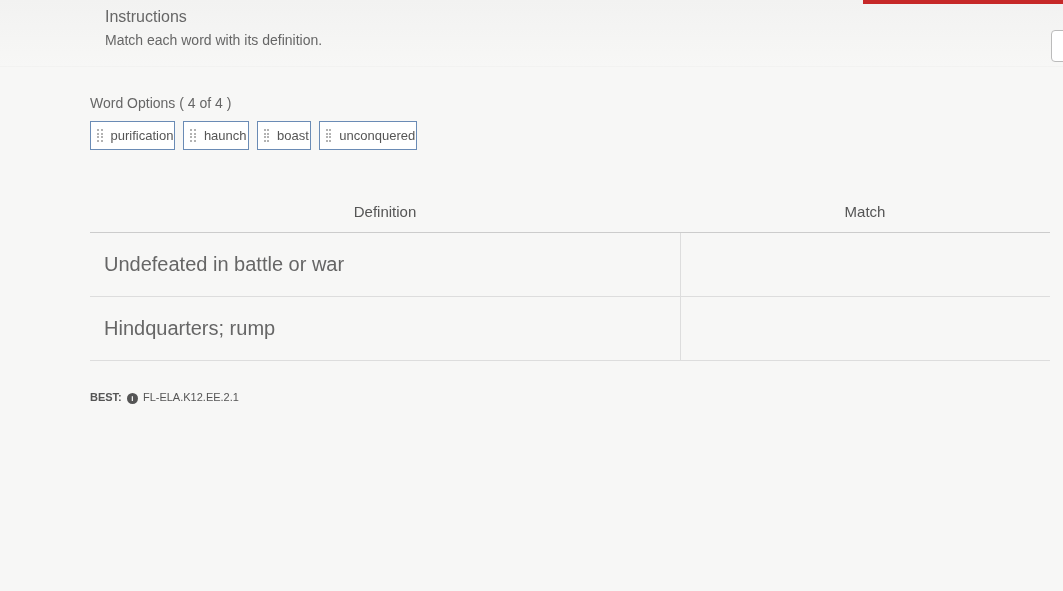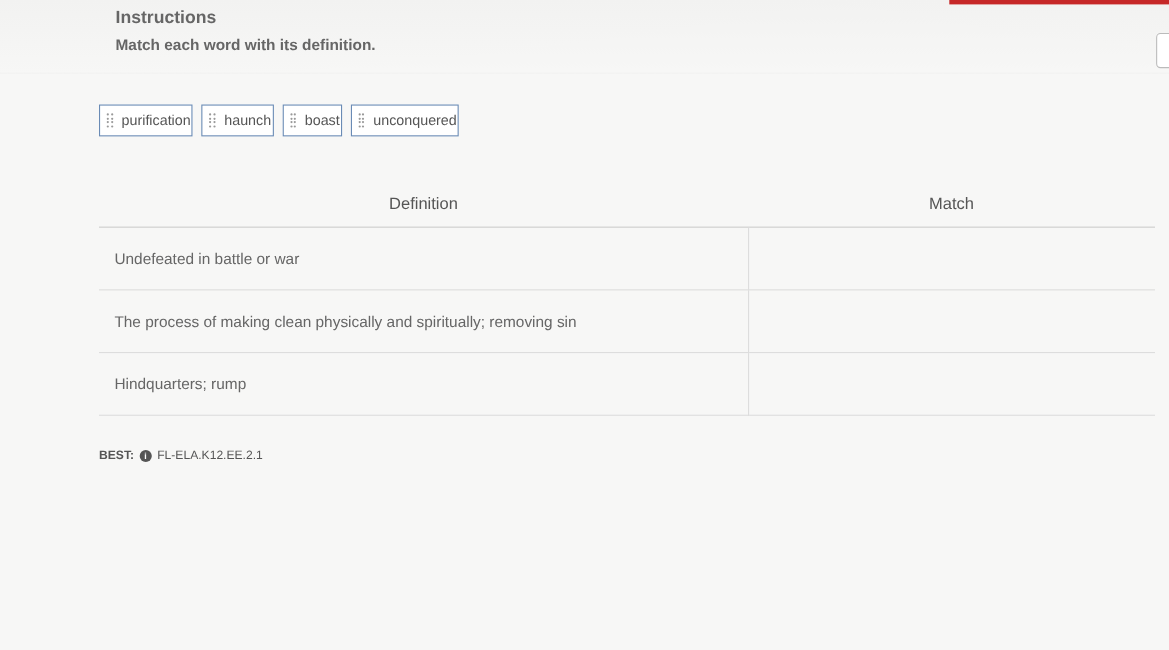--- a/index.html
+++ b/index.html
@@ -16,21 +16,20 @@
     position: absolute;
     top: 0; right: 0;
     height: 4px;
     width: 200px;
     background: #c62828;
   }
   .instructions-block {
     padding: 8px 0 18px 105px;
     background: linear-gradient(to bottom, #f2f2f1, #f7f7f6);
     border-bottom: 1px solid rgba(0,0,0,0);
-    font-weight: bold;
   }
   .instructions-title {
     font-size: 16px;
     color: #666;
     margin-bottom: 6px;
   }
   .instructions-text {
     font-size: 14px;
     color: #666;
   }
@@ -82,21 +81,21 @@
     color: #555;
     padding: 8px 10px 12px 10px;
     border-bottom: 1px solid #ccc;
   }
   .match-table th.def-head { width: 590px; }
   .match-table th.word-head { }
   .match-table td {
     border-top: 1px solid #ddd;
     border-bottom: 1px solid #ddd;
     padding: 20px 14px;
-    font-size: 14px;
+    font-size: 20px;
     color: #666;
     vertical-align: middle;
   }
   .match-table td.def-cell { border-right: 1px solid #ddd; }
   .match-table td.word-cell { }
   .footer-line {
     margin-top: 30px;
     font-size: 11px;
     color: #555;
   }
@@ -131,20 +130,21 @@
 
 <div class="right-btn"></div>
 
 <div class="instructions-block">
   <div class="instructions-title">Instructions</div>
   <div class="instructions-text">Match each word with its definition.</div>
 </div>
 
 <div class="content">
 
+  <div class="options-label">Word Options ( 4 of 4 )</div>
 
   <div class="chips">
     <div class="chip">
       <span class="grip">
         <span class="grip-row">
             <span class="dot"></span>
             <span class="dot"></span>
           </span>
         <span class="grip-row">
             <span class="dot"></span>
@@ -232,24 +232,20 @@
         <th class="def-head">Definition</th>
         <th class="word-head">Match</th>
       </tr>
     </thead>
     <tbody>
       <tr>
         <td class="def-cell">Undefeated in battle or war</td>
         <td class="word-cell"></td>
       </tr>
       <tr>
-        <td class="def-cell">The process of making clean physically and spiritually; removing sin</td>
-        <td class="word-cell"></td>
-      </tr>
-      <tr>
         <td class="def-cell">Hindquarters; rump</td>
         <td class="word-cell"></td>
       </tr>
     </tbody>
   </table>
 
   <div class="footer-line">
     <span class="best-label">BEST:</span>
     <span class="info-icon">i</span>
     <span>FL-ELA.K12.EE.2.1</span>

